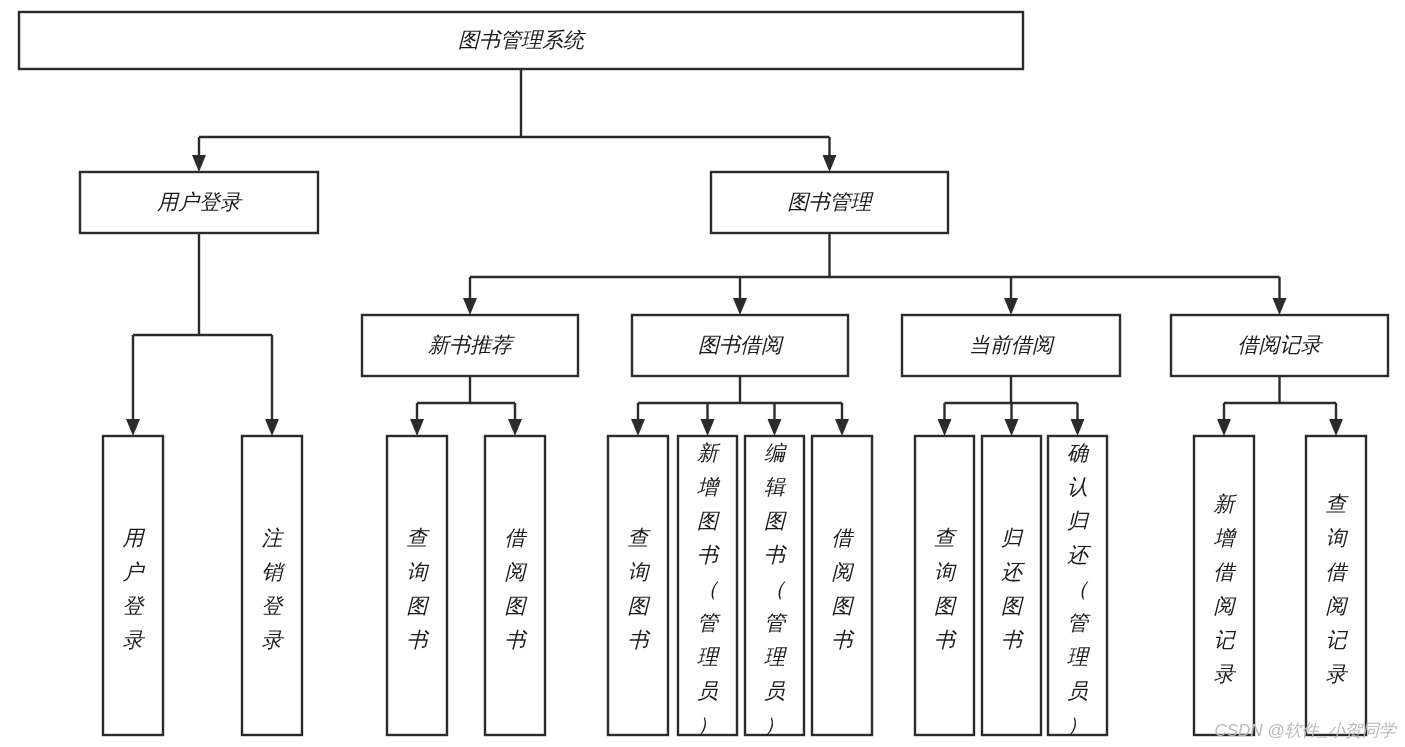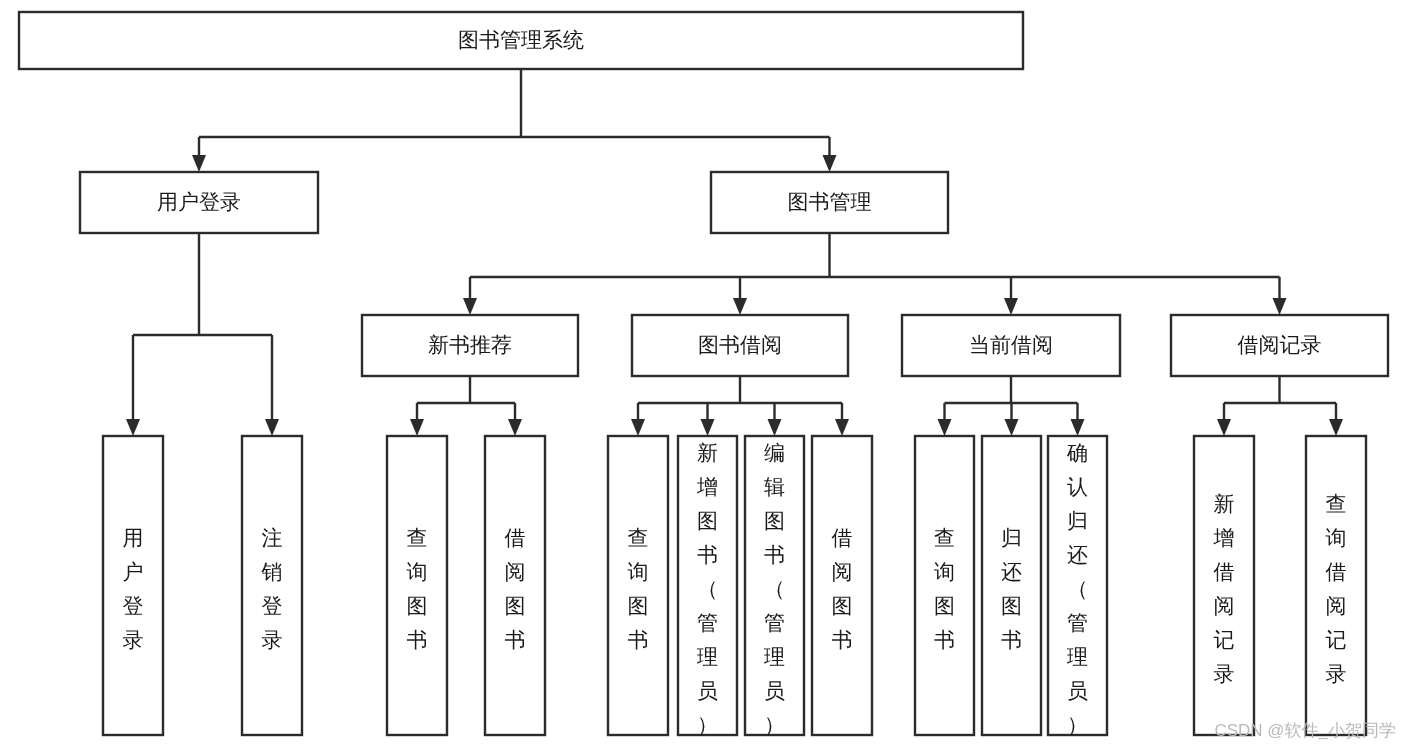--- a/index.html
+++ b/index.html
@@ -11,20 +11,21 @@
     width: 1405px;
     height: 747px;
     font-family: "Liberation Sans", "DejaVu Sans", sans-serif;
     overflow: hidden;
   }
   #diagram-root {
     position: relative;
     width: 1405px;
     height: 747px;
     background: #ffffff;
+    font-style: italic;
   }
   svg.diagram-canvas {
     position: absolute;
     left: 0;
     top: 0;
     width: 1405px;
     height: 747px;
     display: block;
   }
   .node-box {

